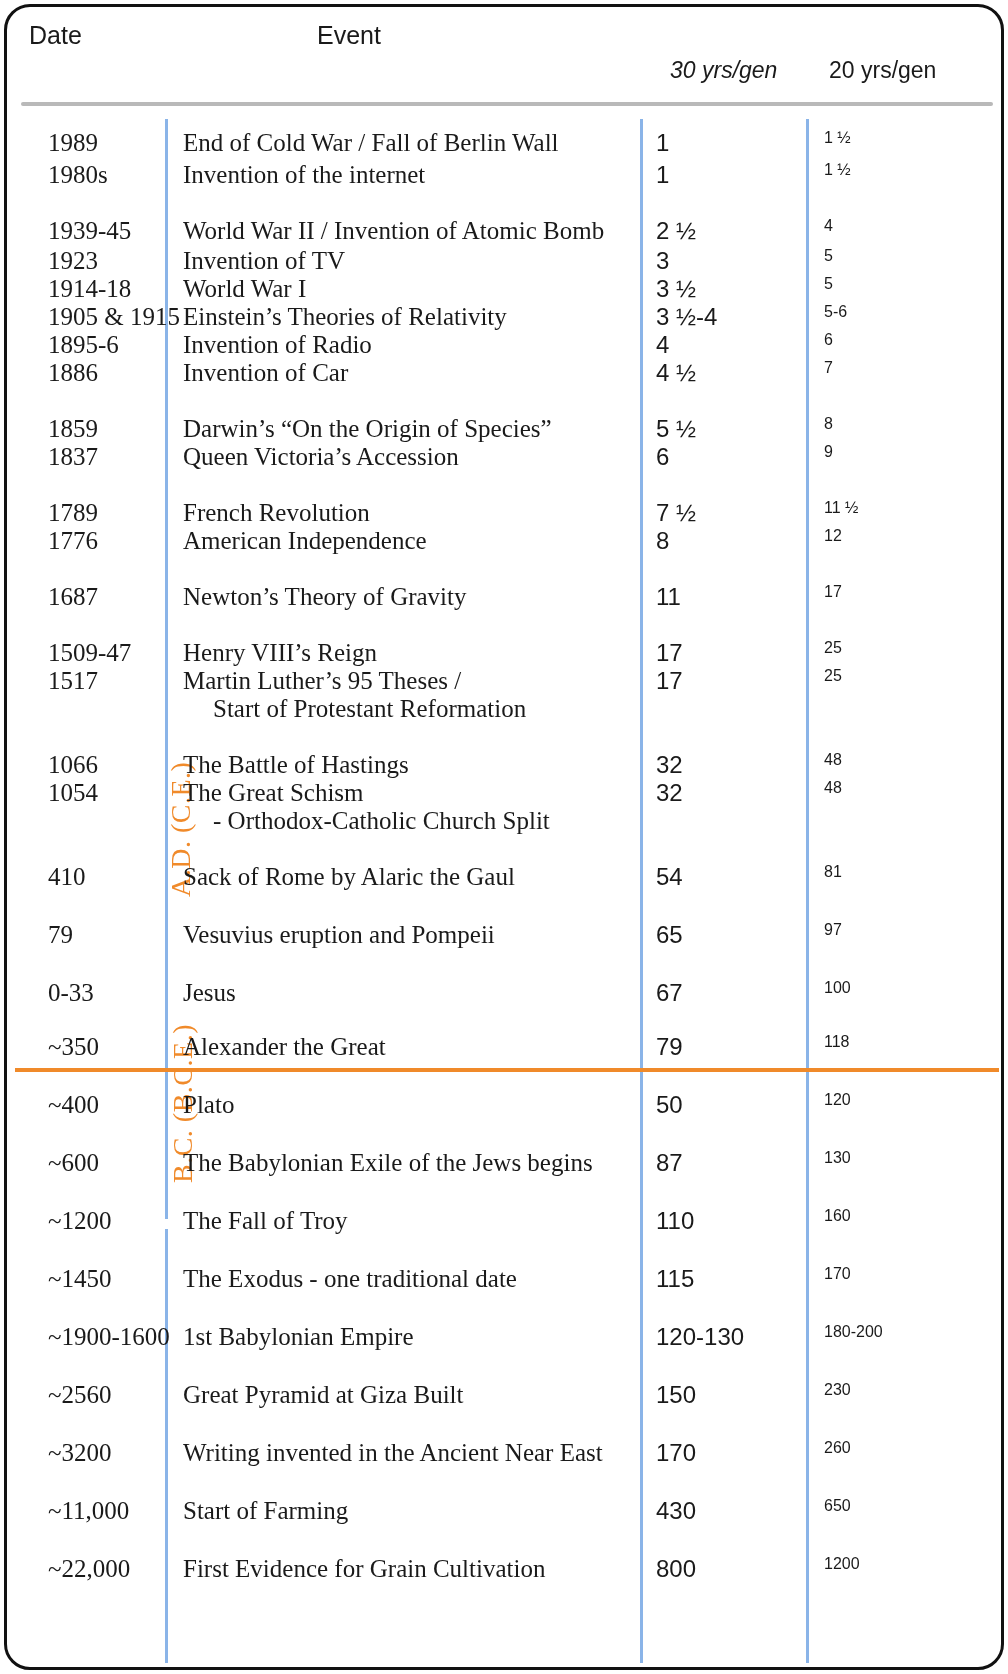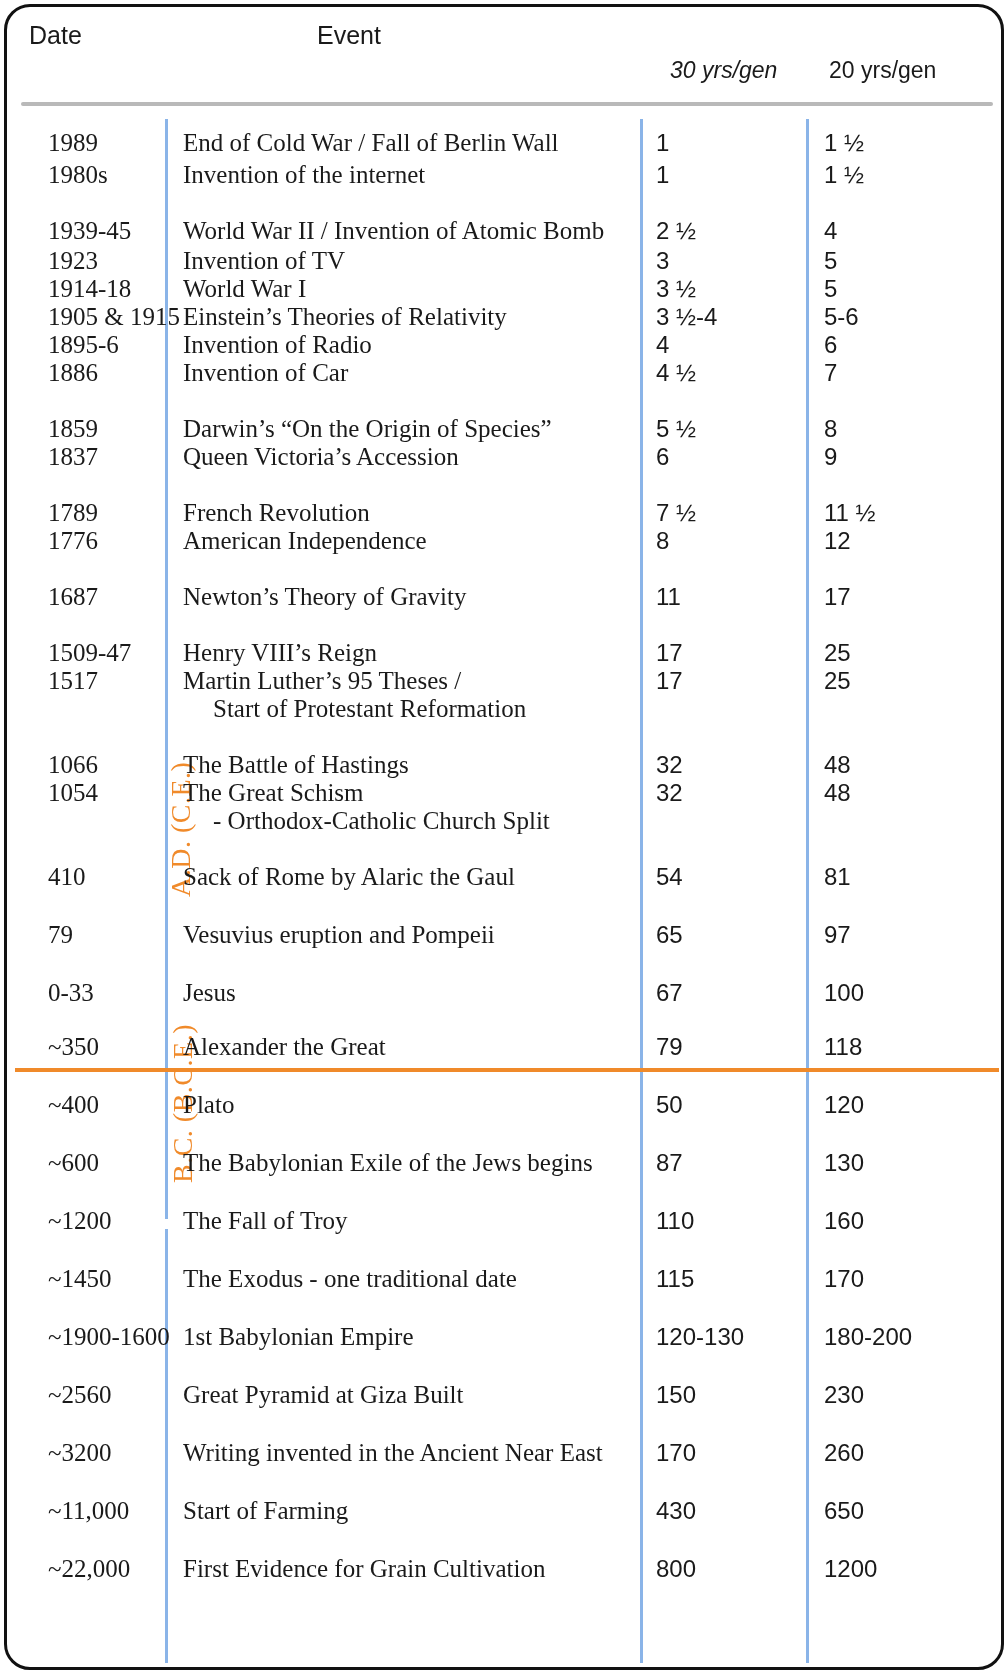--- a/index.html
+++ b/index.html
@@ -138,21 +138,21 @@
     left: 649px;
     width: 145px;
     font-size: 24px;
     color: #1a1a1a;
     white-space: nowrap;
   }
   .c-g20 {
     position: absolute;
     left: 817px;
     width: 165px;
-    font-size: 24px;
+    font-size: 16px;
     color: #1a1a1a;
     white-space: nowrap;
   }
 
   
   .era {
     position: absolute;
     color: #f08a2a;
     font-family: "Liberation Serif", serif;
     font-size: 28px;

